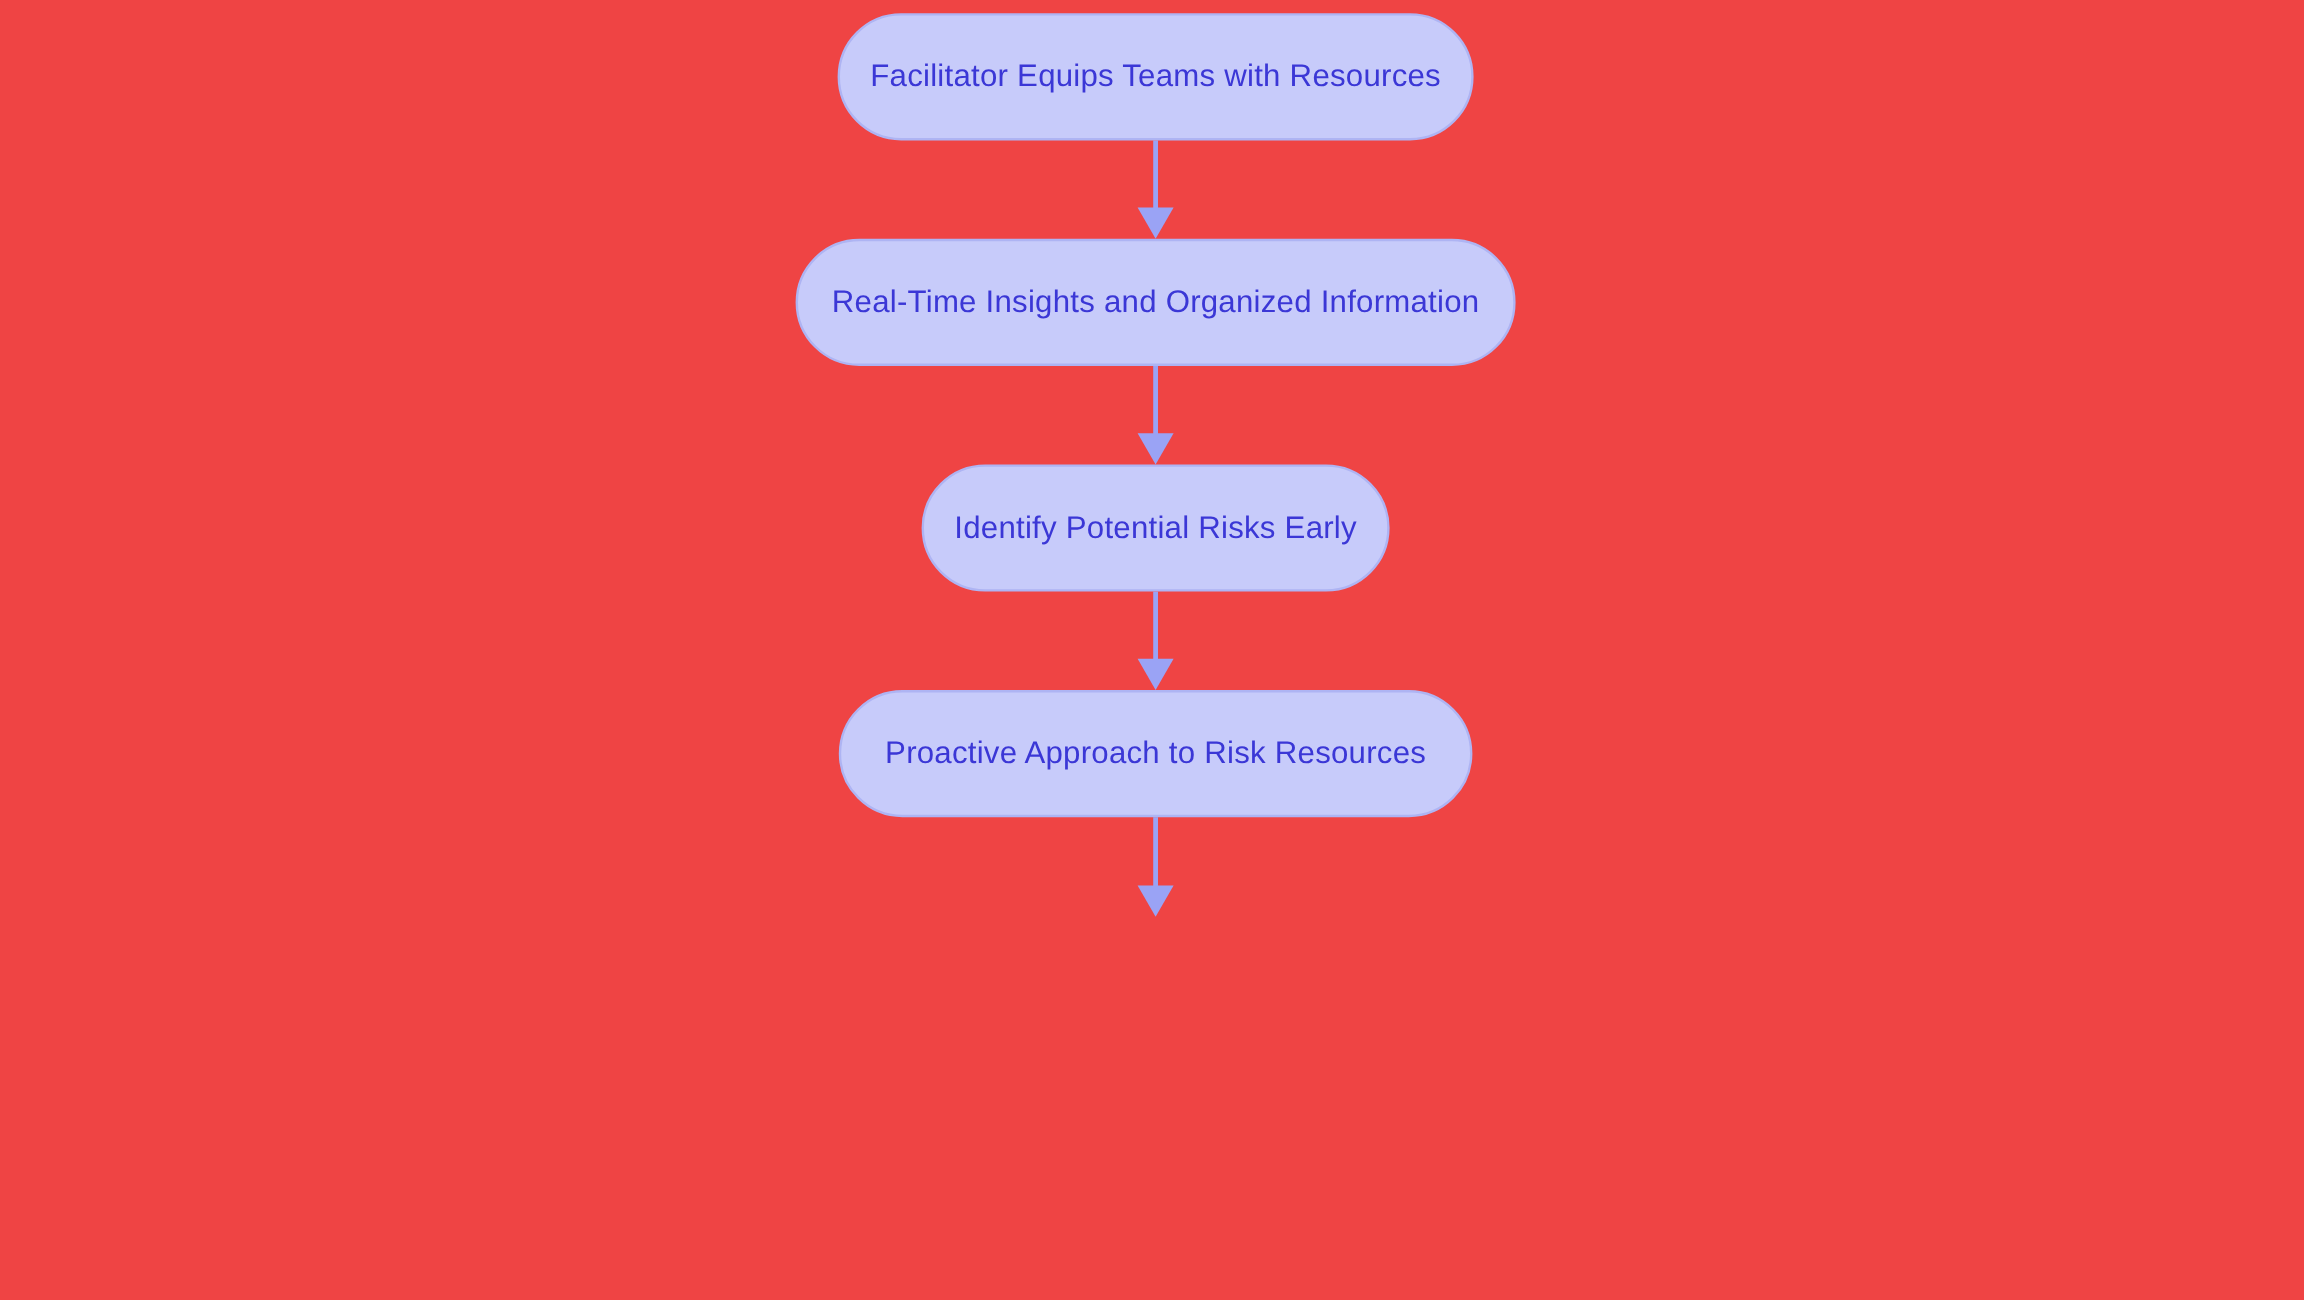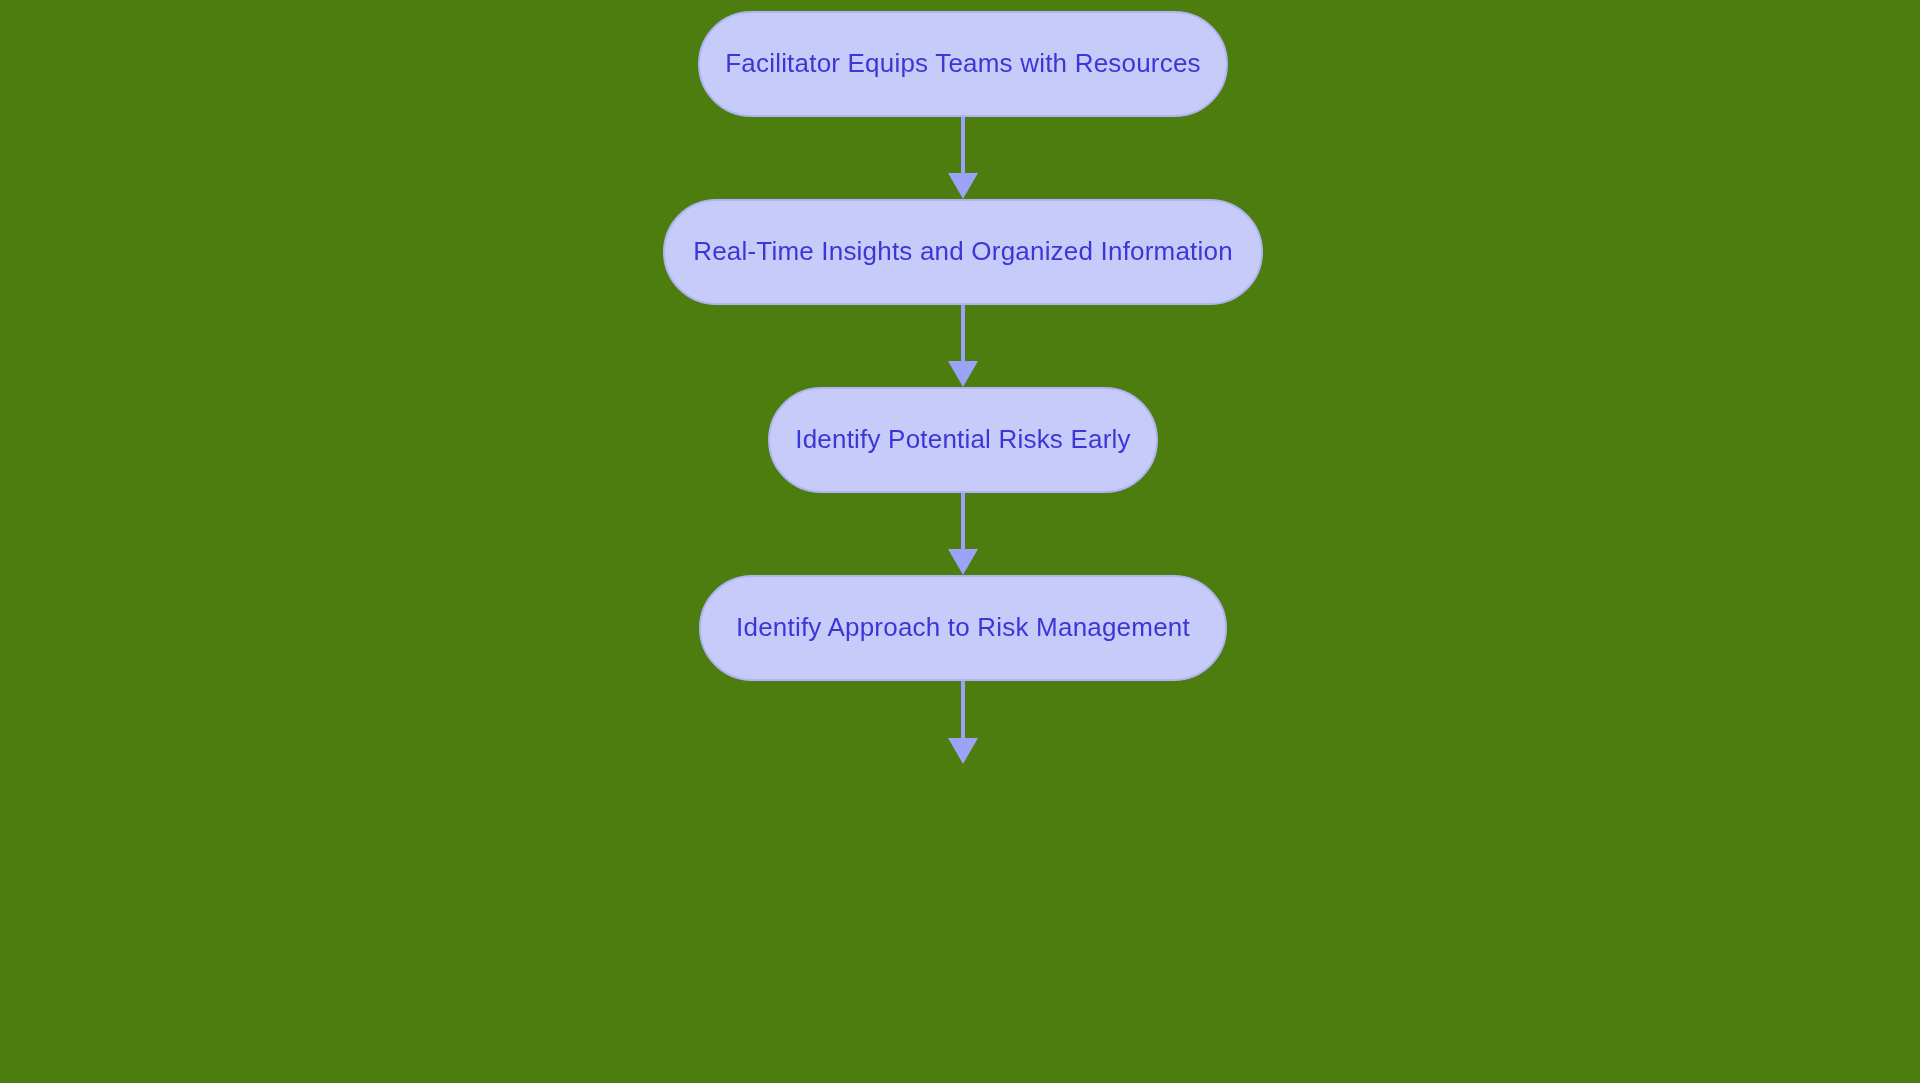--- a/index.html
+++ b/index.html
@@ -8,21 +8,21 @@
     padding: 0;
     background: #ffffff;
   }
   body {
     font-family: "Liberation Sans", "DejaVu Sans", sans-serif;
   }
   #canvas {
     position: relative;
     width: 1920px;
     height: 1083px;
-    background: #4d7c0f;
+    background: #ef4444;
     overflow: hidden;
   }
   .flow-column {
     position: absolute;
     left: 0;
     top: 0;
     width: 1920px;
     height: 1083px;
   }
   .node {
@@ -89,16 +89,16 @@
       <div class="node" style="left: 963px; top: 11px; width: 530px; background: rgb(199, 203, 250); border-color: rgb(174, 180, 243);">
         <span class="node-label" style="color: rgb(59, 55, 214);">Facilitator Equips Teams with Resources</span>
       </div>
       <div class="node" style="left: 963px; top: 199px; width: 600px; background: rgb(199, 203, 250); border-color: rgb(174, 180, 243);">
         <span class="node-label" style="color: rgb(59, 55, 214);">Real-Time Insights and Organized Information</span>
       </div>
       <div class="node" style="left: 963px; top: 387px; width: 390px; background: rgb(199, 203, 250); border-color: rgb(174, 180, 243);">
         <span class="node-label" style="color: rgb(59, 55, 214);">Identify Potential Risks Early</span>
       </div>
       <div class="node" style="left: 963px; top: 575px; width: 528px; background: rgb(199, 203, 250); border-color: rgb(174, 180, 243);">
-        <span class="node-label" style="color: rgb(59, 55, 214);">Identify Approach to Risk Management</span>
+        <span class="node-label" style="color: rgb(59, 55, 214);">Proactive Approach to Risk Resources</span>
       </div>
     </div>
 </div>
 
 </body></html>

